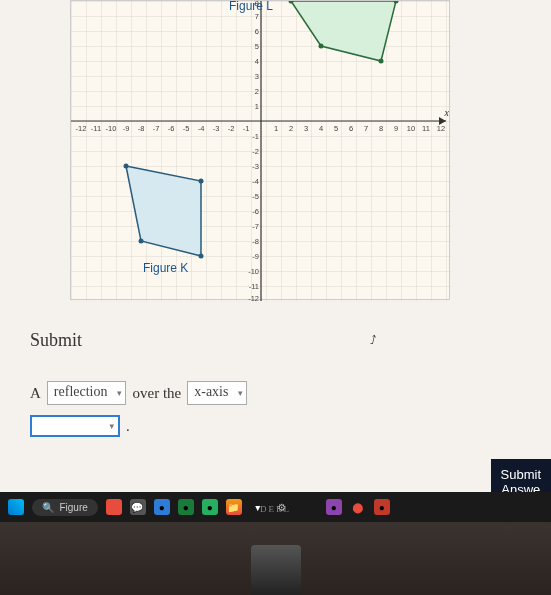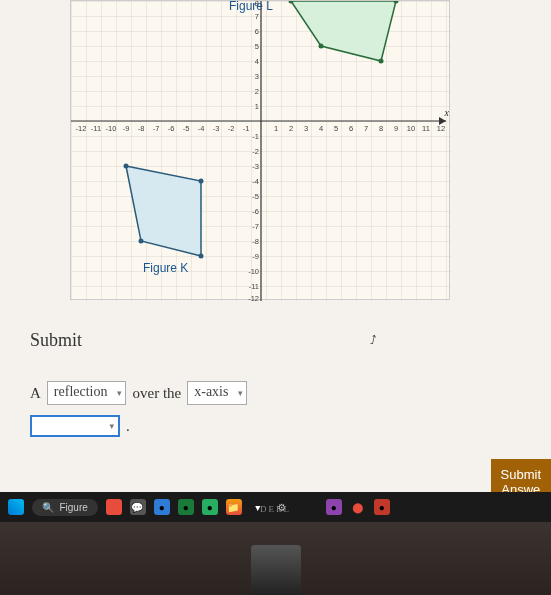--- a/index.html
+++ b/index.html
@@ -80,21 +80,21 @@
     color: #777;
   }
   .second-row .dropdown {
     min-width: 90px;
   }
   .submit-btn {
     position: absolute;
     right: 0;
     bottom: -45px;
     top: auto;
-    background: #a16207;
+    background: #0f172a;
     color: #fff;
     font-family: Arial, sans-serif;
     font-size: 13px;
     padding: 8px 10px;
     border: none;
   }
   .submit-wrap {
     position: absolute;
     right: 0;
     top: 460px;

